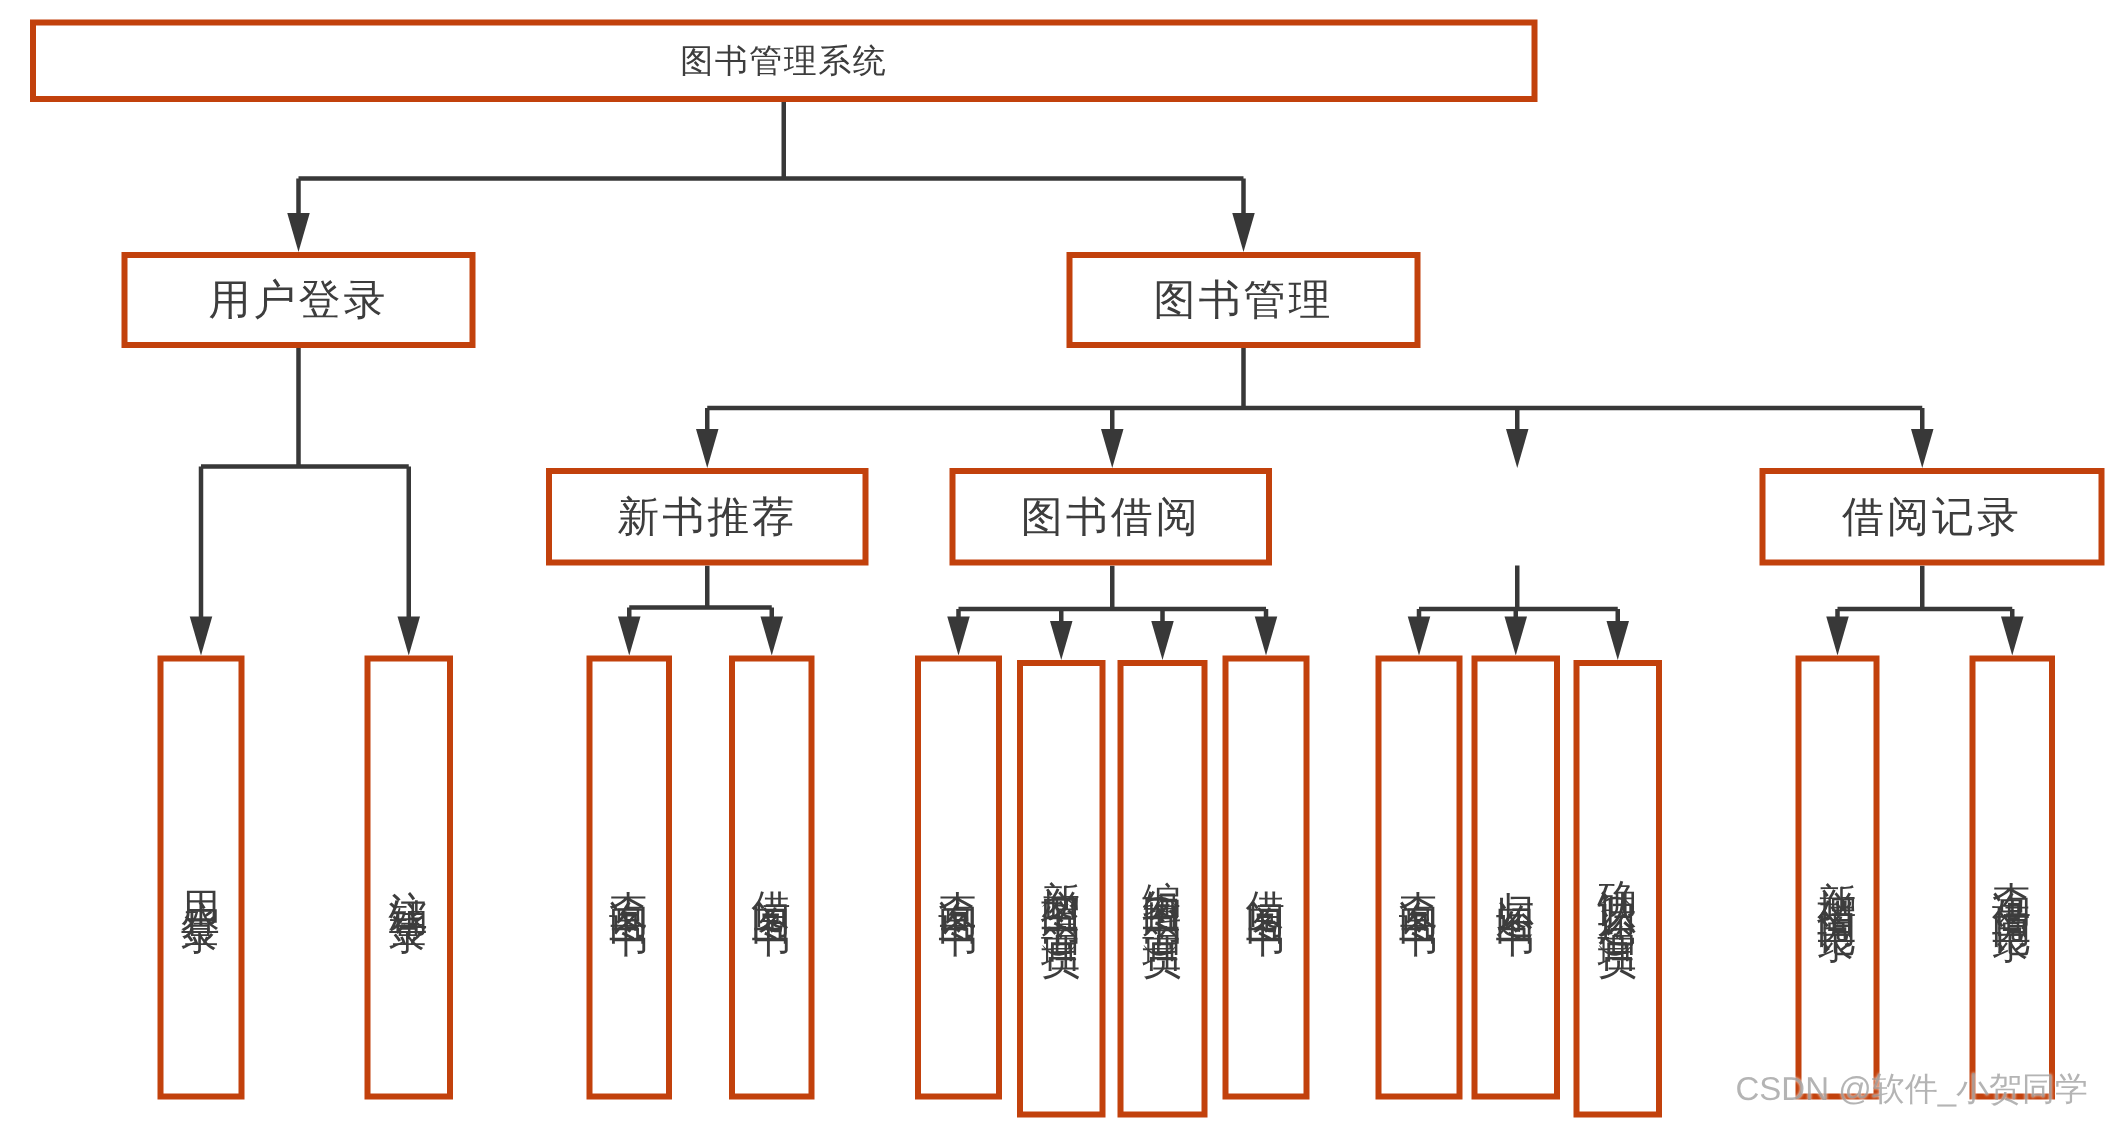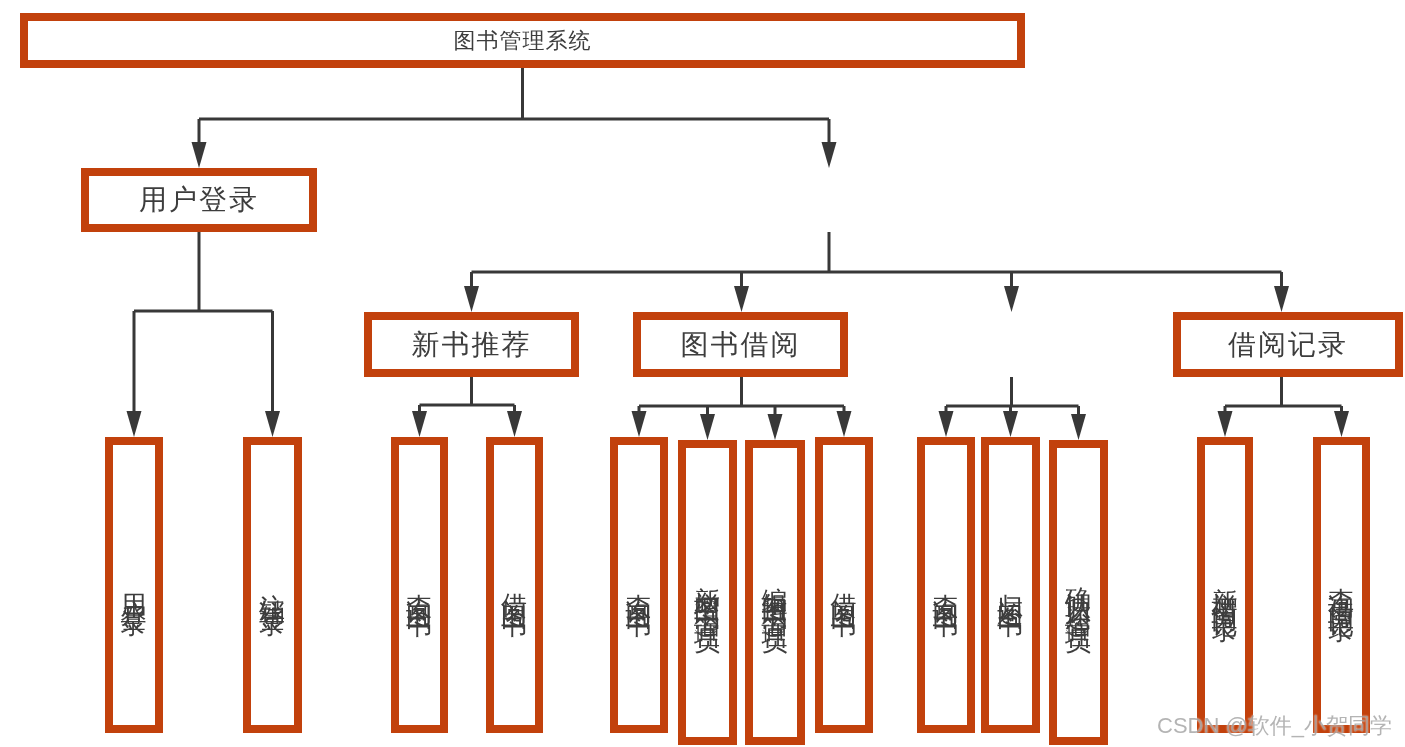--- a/index.html
+++ b/index.html
@@ -9,21 +9,21 @@
     background:#ffffff;
     font-family:"Liberation Sans", sans-serif;
     overflow:hidden;
   }
   .connector-layer { position:absolute; left:0; top:0; width:1405px; height:747px; }
   .connector-layer path { stroke:#383838; stroke-width:3; fill:none; }
   .connector-layer polygon { fill:#383838; stroke:none; }
   .node {
     position:absolute;
     box-sizing:border-box;
-    border:8px solid #c2410c;
+    border:4px solid #c2410c;
     background:#ffffff;
     display:flex; align-items:center; justify-content:center;
     color:#3d3d3d;
   }
   .node.h span { font-size:28px; letter-spacing:2px; white-space:nowrap; }
   .node.root span { font-size:22px; letter-spacing:1px; }
   .node.v span {
     writing-mode:vertical-rl;
     text-orientation:mixed;
     font-size:26px;
@@ -96,20 +96,23 @@
     </g>
   </svg>
 
   <div class="node h root" style="left:20px;top:13px;width:1005px;height:55px">
     <span>图书管理系统</span>
   </div>
 
   <div class="node h" style="left:81px;top:168px;width:236px;height:64px">
     <span>用户登录</span>
   </div>
+  <div class="node h" style="left:711px;top:168px;width:236px;height:64px">
+    <span>图书管理</span>
+  </div>
 
   <div class="node h" style="left:633px;top:312px;width:215px;height:65px">
     <span>图书借阅</span>
   </div>
   <div class="node h" style="left:364px;top:312px;width:215px;height:65px">
     <span>新书推荐</span>
   </div>
   <div class="node h" style="left:1173px;top:312px;width:230px;height:65px">
     <span>借阅记录</span>
   </div>

